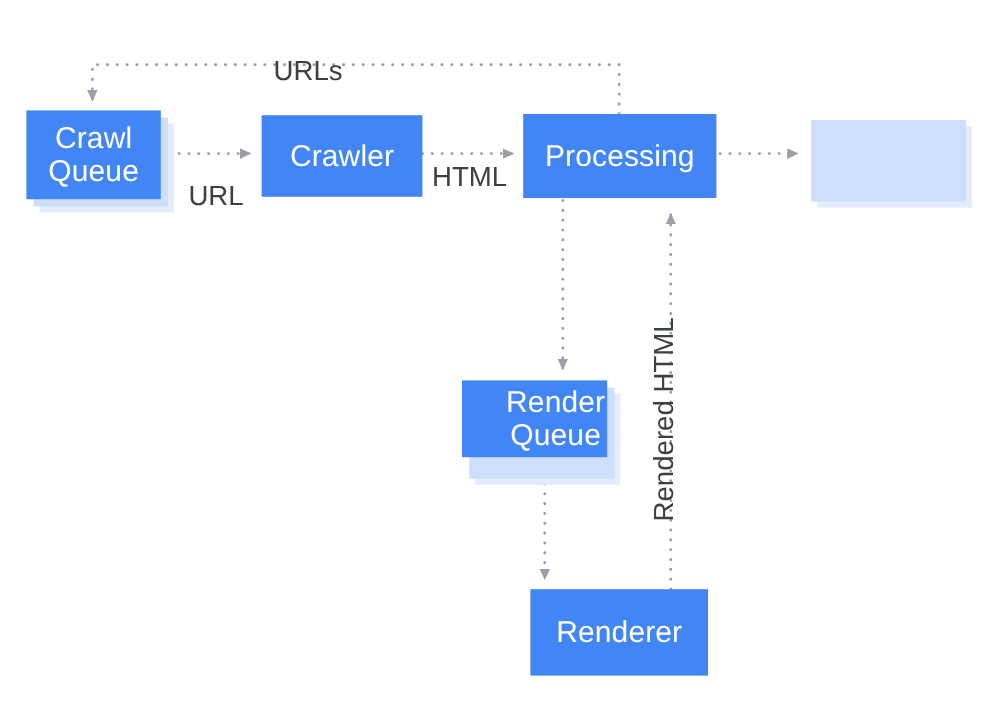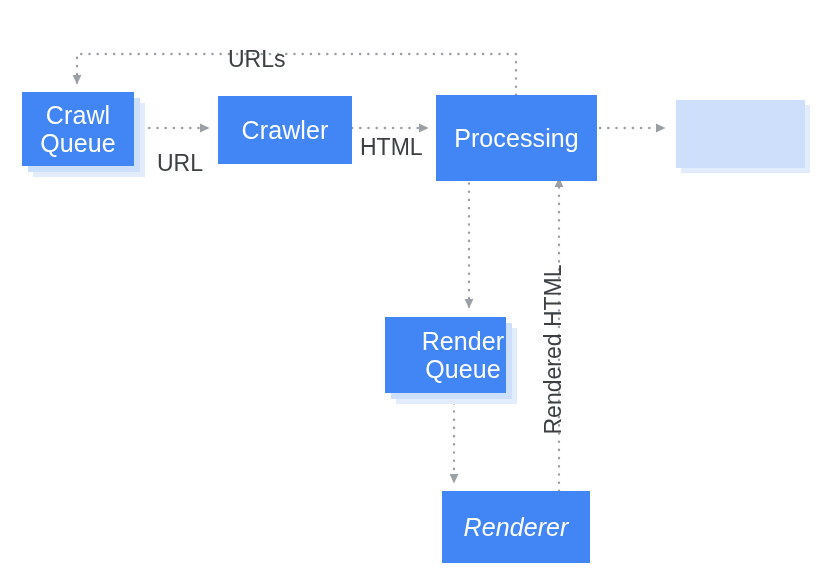--- a/index.html
+++ b/index.html
@@ -119,35 +119,35 @@
   <div class="stack-layer" style="left:28px; top:98px; width:112px; height:74px;"></div>
   <div class="node" id="node-crawl-queue" style="left:22px; top:92px; width:112px; height:74px;">
     <span class="node-text">Crawl
 Queue</span>
   </div>
 
   <div class="node" id="node-crawler" style="left:218px; top:96px; width:134px; height:68px;">
     <span class="node-text">Crawler</span>
   </div>
 
-  <div class="node" id="node-processing" style="left:436px; top:95px; width:161px; height:86px;">
+  <div class="node" id="node-processing" style="left:436px; top:95px; width:161px; height:70px;">
     <span class="node-text">Processing</span>
   </div>
 
   <div class="stack-layer layer-far" style="left:681px; top:105px; width:129px; height:68px;"></div>
   <div class="stack-layer" style="left:676px; top:100px; width:129px; height:68px;"></div>
 
   <div class="stack-layer layer-far" style="left:396px; top:328px; width:121px; height:76px;"></div>
   <div class="stack-layer" style="left:391px; top:323px; width:121px; height:76px;"></div>
-  <div class="node" id="node-render-queue" style="left:385px; top:317px; width:121px; height:76px;padding-left:35px;">
+  <div class="node" id="node-render-queue" style="left:385px; top:317px; width:121px; height:64px;padding-left:35px;">
     <span class="node-text">Render
 Queue</span>
   </div>
 
-  <div class="node" id="node-renderer" style="left:442px; top:491px; width:148px; height:72px;font-style:italic;">
+  <div class="node" id="node-renderer" style="left:442px; top:491px; width:148px; height:72px;">
     <span class="node-text">Renderer</span>
   </div>
 
   <div class="edge-label" style="left:228px; top:8px;margin-top:40px;">URLs</div>
 
   <div class="edge-label" style="left:157px; top:152px;">URL</div>
 
   <div class="edge-label" style="left:360px; top:136px;">HTML</div>
 
   <div class="edge-label vertical" style="left:468px; top:338px; transform: rotate(-90deg);">Rendered HTML</div>

